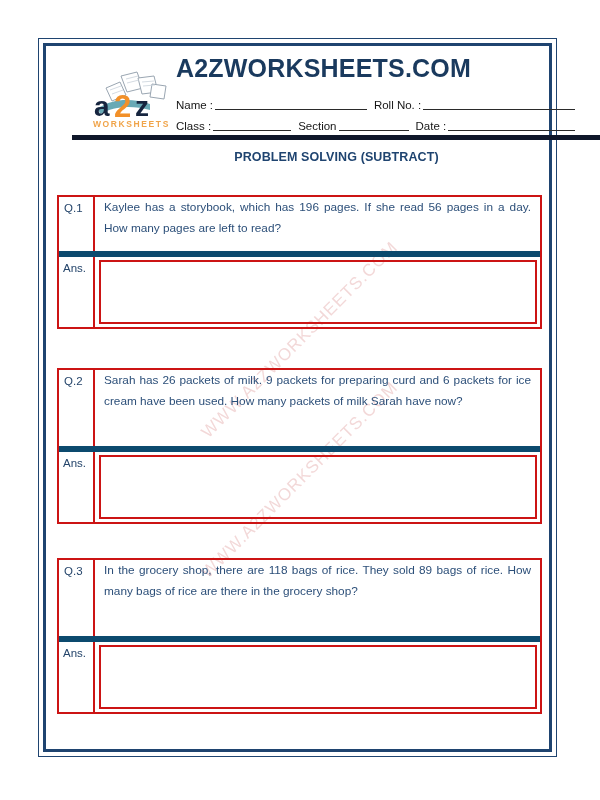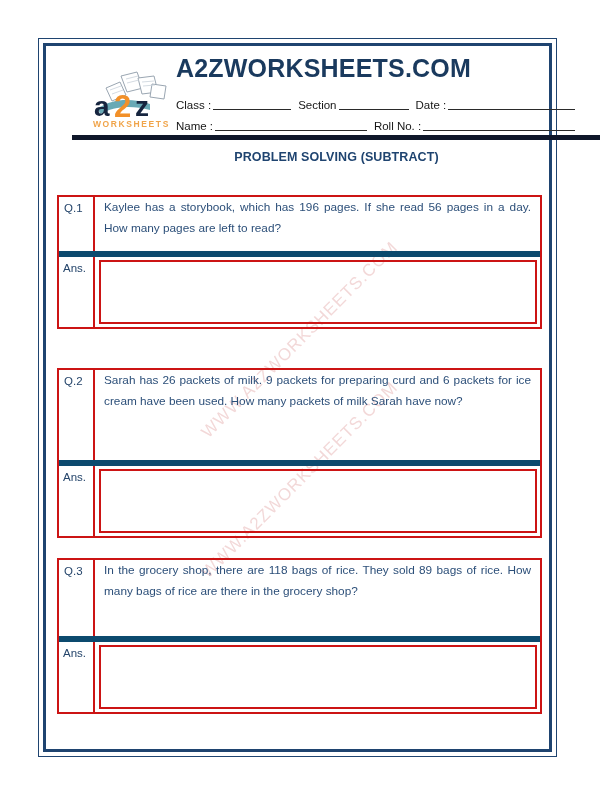--- a/index.html
+++ b/index.html
@@ -176,21 +176,21 @@
     border: 2px solid #cc1414;
     box-sizing: border-box;
   }
 
   
   #qblock-1 { top: 195px; }
   #qblock-1 .qtext-cell { height: 60px; }
   #qblock-1 .ans-cell  { height: 70px; }
 
   #qblock-2 { top: 368px; }
-  #qblock-2 .qtext-cell { height: 96px; }
+  #qblock-2 .qtext-cell { height: 82px; }
   #qblock-2 .ans-cell  { height: 70px; }
 
   #qblock-3 { top: 558px; }
   #qblock-3 .qtext-cell { height: 82px; }
   #qblock-3 .ans-cell  { height: 70px; }
 
   .qtext-cell, .ans-cell { box-sizing: border-box; }
 </style>
 </head>
 <body>
@@ -228,38 +228,38 @@
         <text x="26" y="49" font-family="'Liberation Sans', sans-serif" font-size="31" font-weight="bold" fill="#f29029">2</text>
         <text x="47" y="48" font-family="'Liberation Sans', sans-serif" font-size="28" font-weight="bold" fill="#16253f">z</text>
 
         <text x="5" y="59" font-family="'Liberation Sans', sans-serif" font-size="8.5" font-weight="bold" letter-spacing="1.6" fill="#f0a44a">WORKSHEETS</text>
       </svg>
     </div>
 
     <div class="fields">
 
       <div class="field-row">
+        <span class="field-label">Name :</span>
+        <span class="rule grow" style="max-width:232px;"></span>
+        <span class="gapsm"></span>
+        <span class="field-label">Roll No. :</span>
+        <span class="rule grow"></span>
+      </div>
+
+      <div class="field-row">
         <span class="field-label">Class :</span>
         <span class="rule" style="width:78px;"></span>
         <span class="gapsm"></span>
         <span class="field-label">Section</span>
         <span class="rule" style="width:70px;"></span>
         <span class="gapsm"></span>
         <span class="field-label">Date :</span>
         <span class="rule grow"></span>
       </div>
 
-      <div class="field-row">
-        <span class="field-label">Name :</span>
-        <span class="rule grow" style="max-width:232px;"></span>
-        <span class="gapsm"></span>
-        <span class="field-label">Roll No. :</span>
-        <span class="rule grow"></span>
-      </div>
-
     </div>
   </div>
 
   <div class="sheet-heading">PROBLEM SOLVING (SUBTRACT)</div>
 
   <div class="watermark">WWW.A2ZWORKSHEETS.COM</div>
   <div class="watermark wm2">WWW.A2ZWORKSHEETS.COM</div>
 
   <div class="qblock" id="qblock-1">
     <div class="qrow top qtext-cell">

